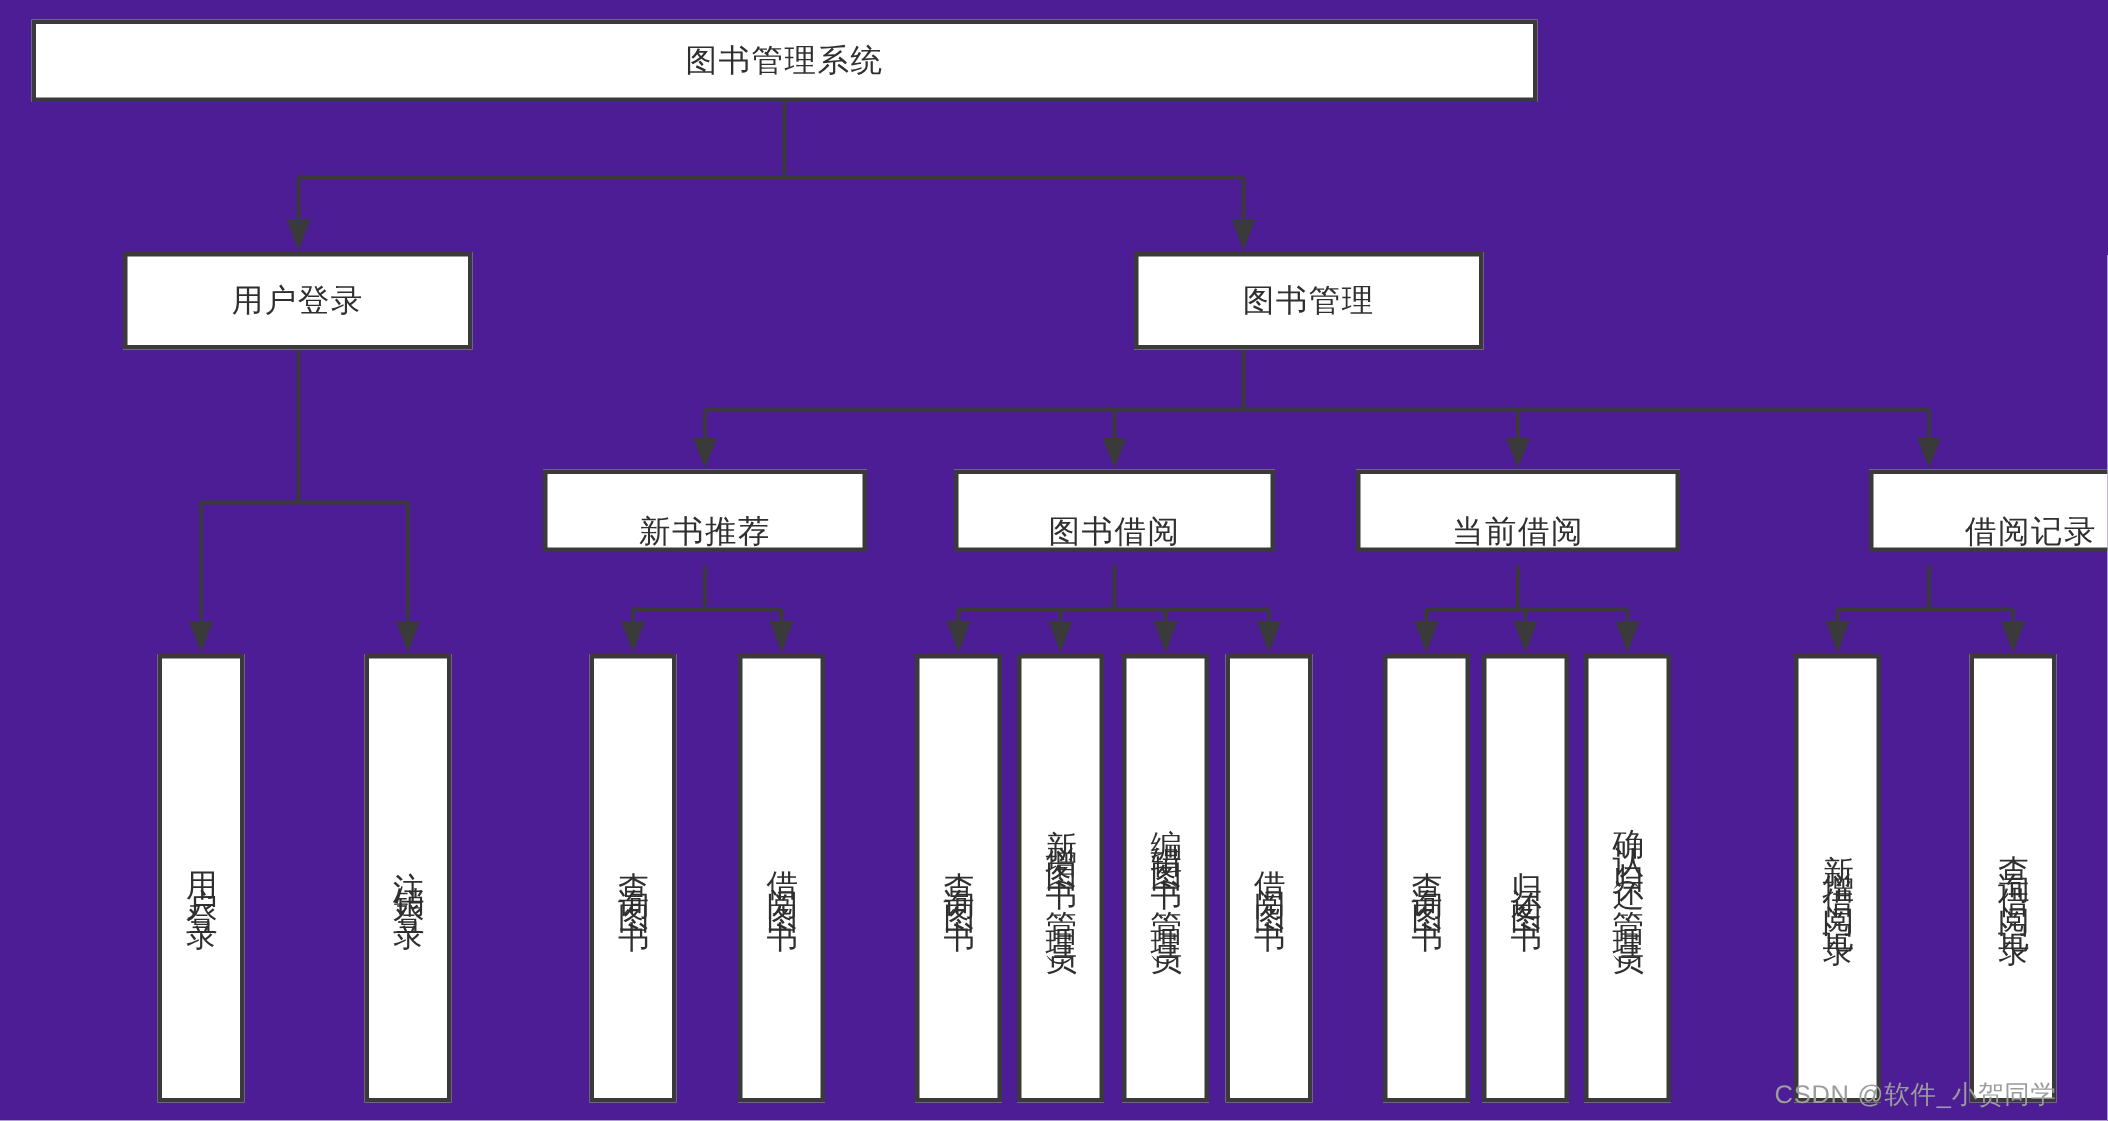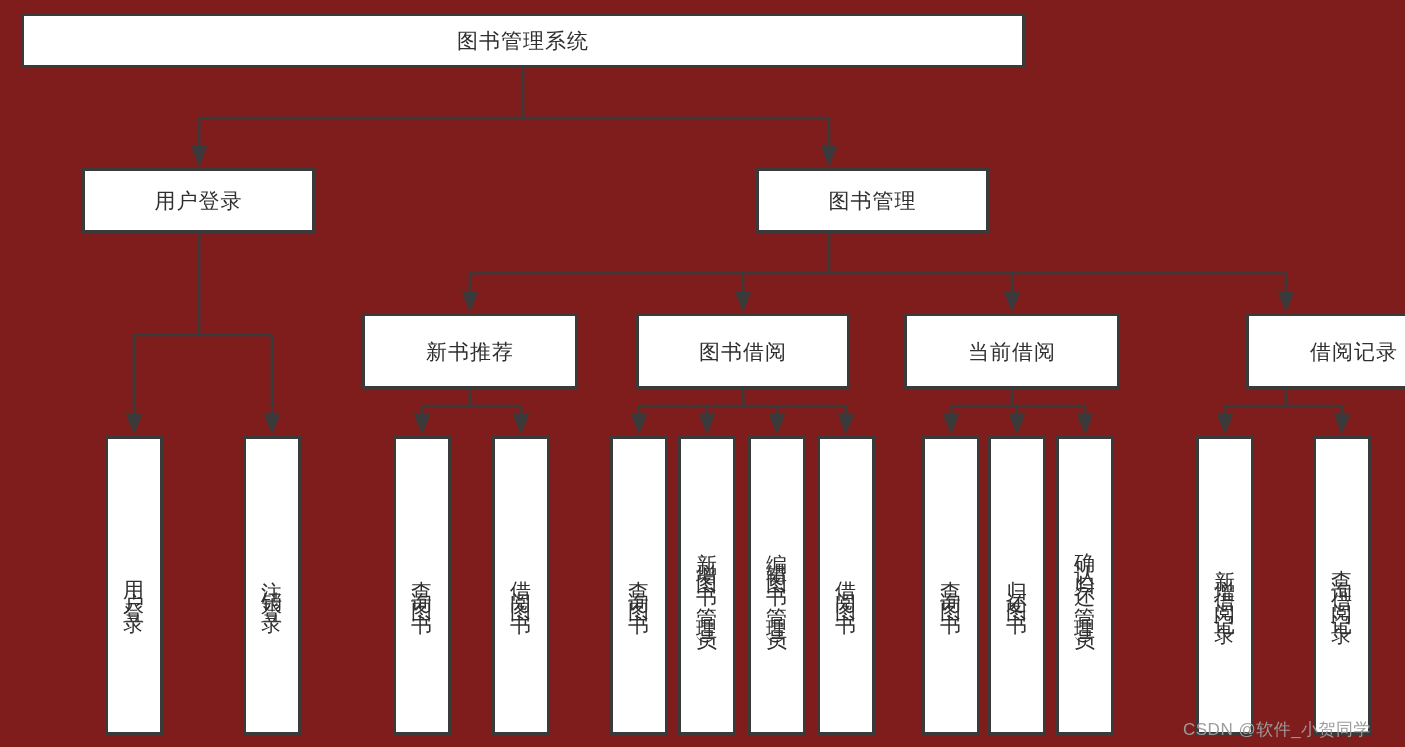--- a/index.html
+++ b/index.html
@@ -1,20 +1,20 @@
 <!DOCTYPE html>
 <html><head>
 <meta charset="utf-8">
 <style>
   html, body { margin: 0; padding: 0; background: #ffffff; }
   .canvas {
     position: relative;
     width: 1405px;
     height: 747px;
-    background: #7f1d1d;
+    background: #4c1d95;
     font-family: "Liberation Sans", "DejaVu Sans", sans-serif;
     overflow: hidden;
   }
   .connectors {
     position: absolute;
     left: 0; top: 0;
     width: 1405px; height: 747px;
     pointer-events: none;
   }
   .connectors path, .connectors line {
@@ -45,21 +45,21 @@
   .vlabel {
     writing-mode: vertical-rl;
     text-orientation: mixed;
     font-size: 21px;
     letter-spacing: 11px;
     line-height: 1;
     white-space: nowrap;
   }
   .leaf { width: 58px; top: 436px; height: 299px; }
   .lvl2 { top: 168px; width: 233px; height: 65px; }
-  .lvl3 { top: 313px; height: 76px; }
+  .lvl3 { top: 313px; height: 55px; align-items: flex-end; }
   .watermark {
     position: absolute;
     left: 1183px;
     top: 718px;
     font-size: 17px;
     color: #9c9c9c;
     letter-spacing: 0.5px;
     white-space: nowrap;
     z-index: 5;
   }

